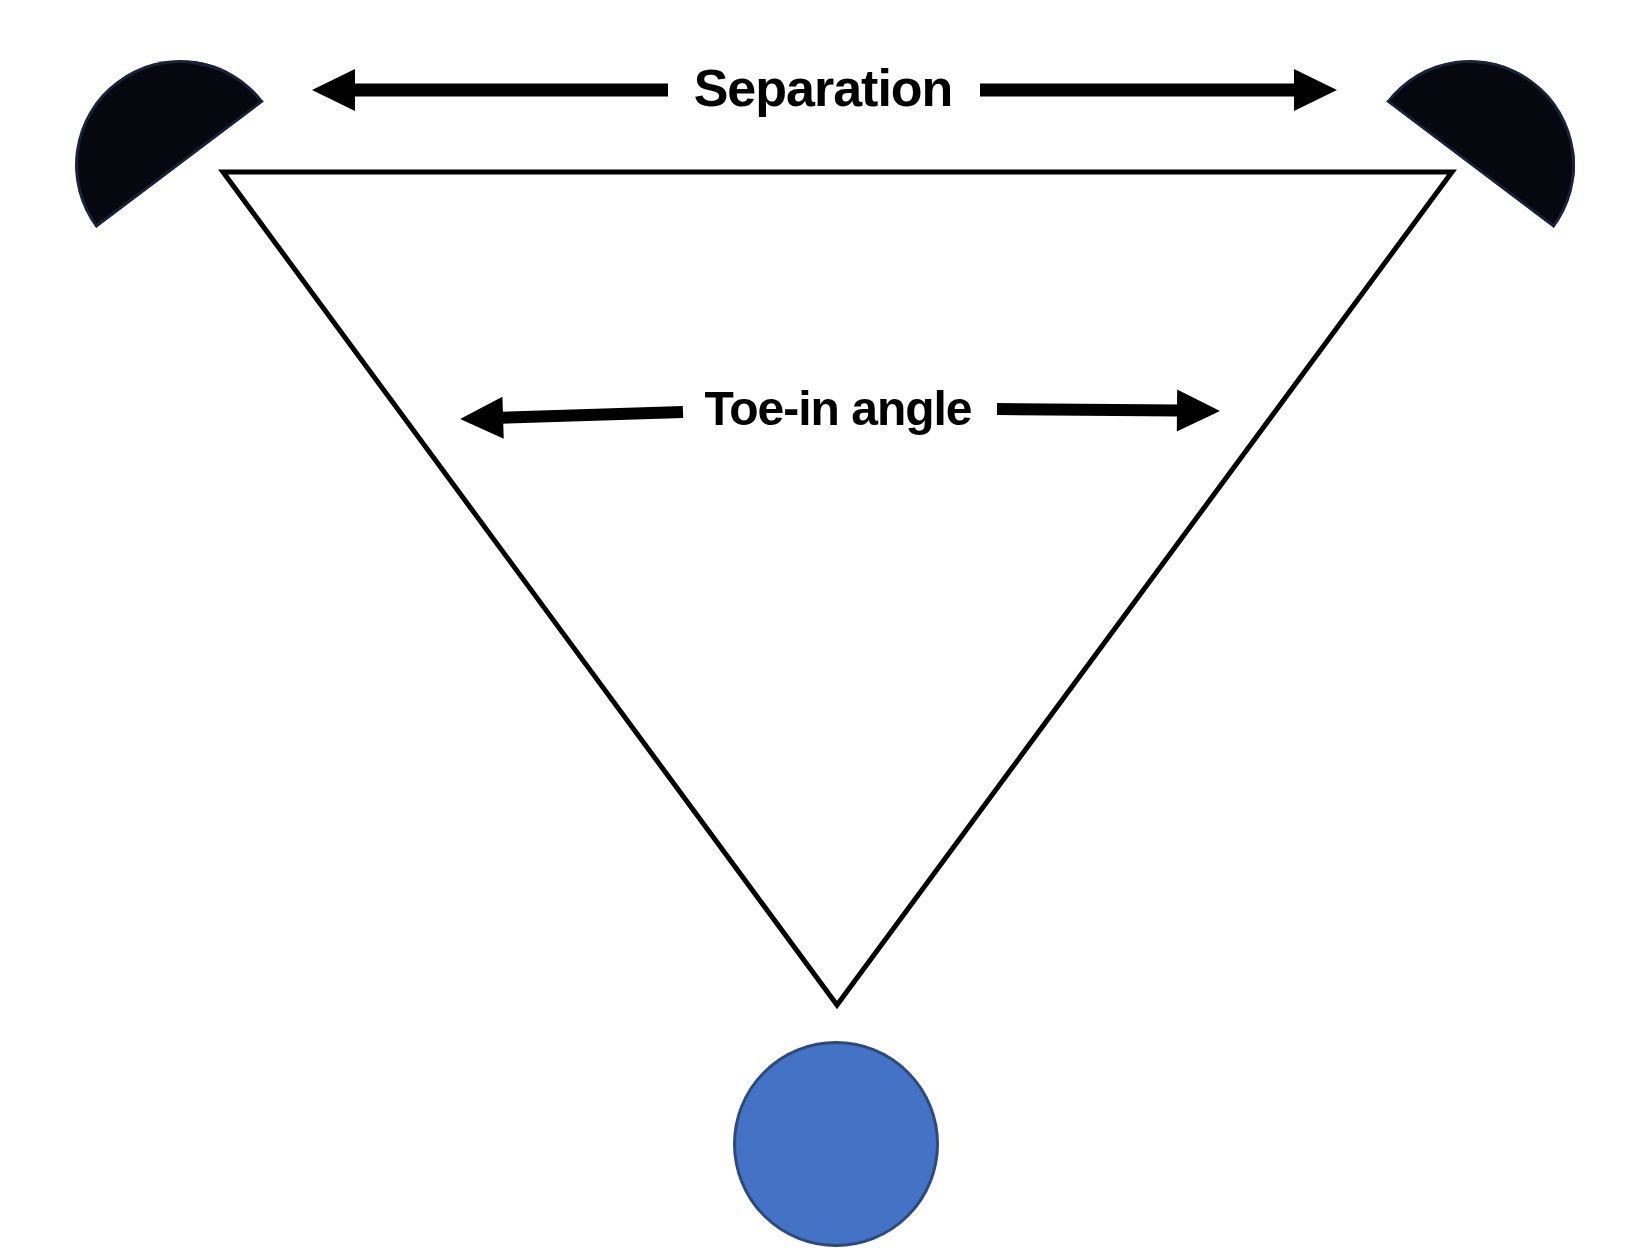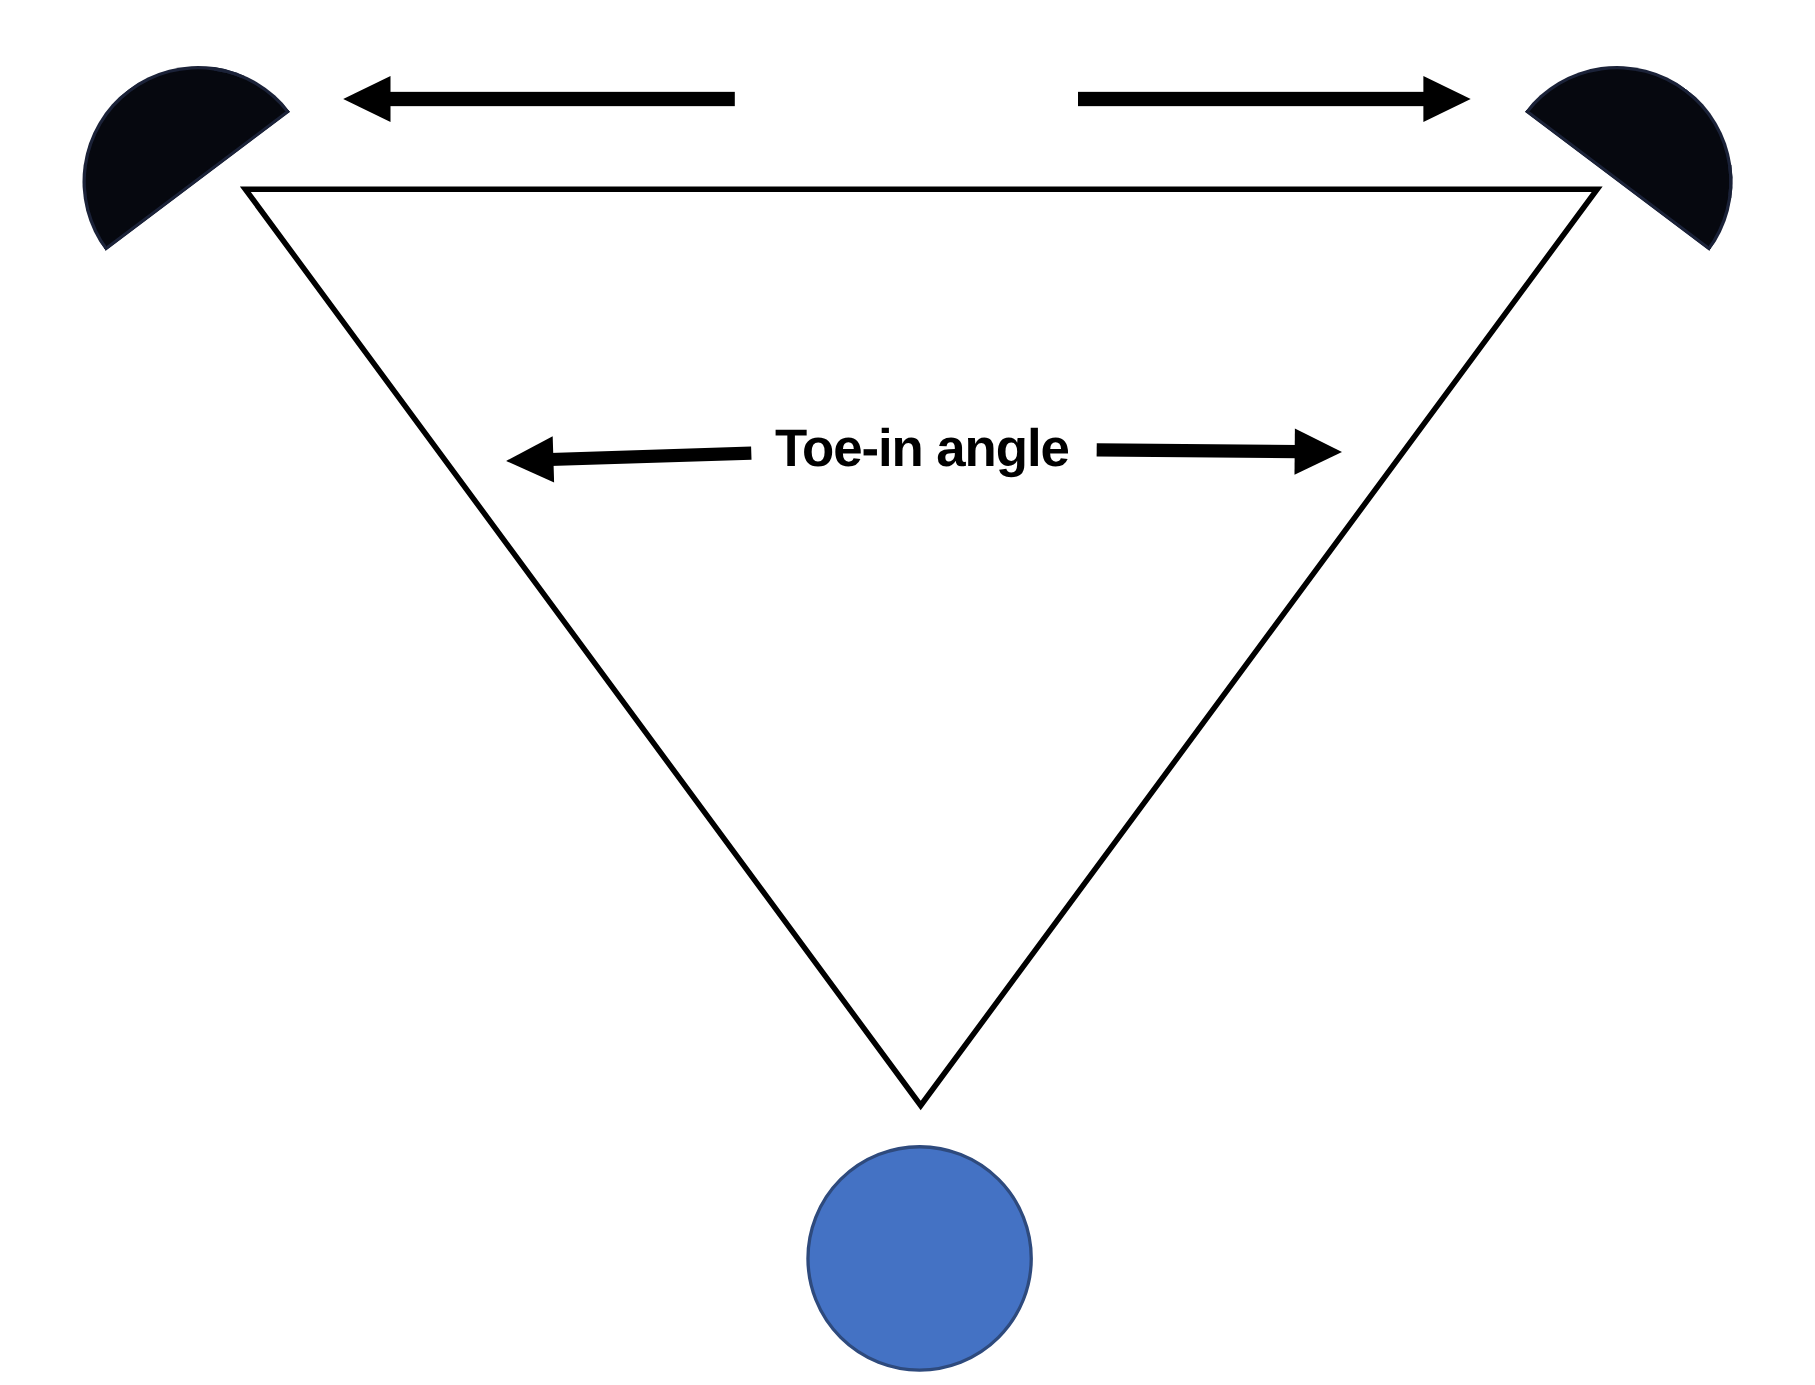--- a/index.html
+++ b/index.html
@@ -103,20 +103,21 @@
     <polygon points="223,172 1452,172 837,1005" fill="none" stroke="var(--stroke)" stroke-width="5" stroke-linejoin="miter"></polygon>
   </svg>
 
   <div class="speaker left"></div>
   <div class="speaker right"></div>
 
   <div class="arrow point-left sep-left">
     <div class="shaft"></div>
     <div class="head"></div>
   </div>
+  <div class="diagram-label label-separation">Separation</div>
   <div class="arrow point-right sep-right">
     <div class="shaft"></div>
     <div class="head"></div>
   </div>
 
   <div class="arrow point-left toe-left">
     <div class="shaft"></div>
     <div class="head"></div>
   </div>
   <div class="diagram-label label-toein">Toe-in angle</div>

